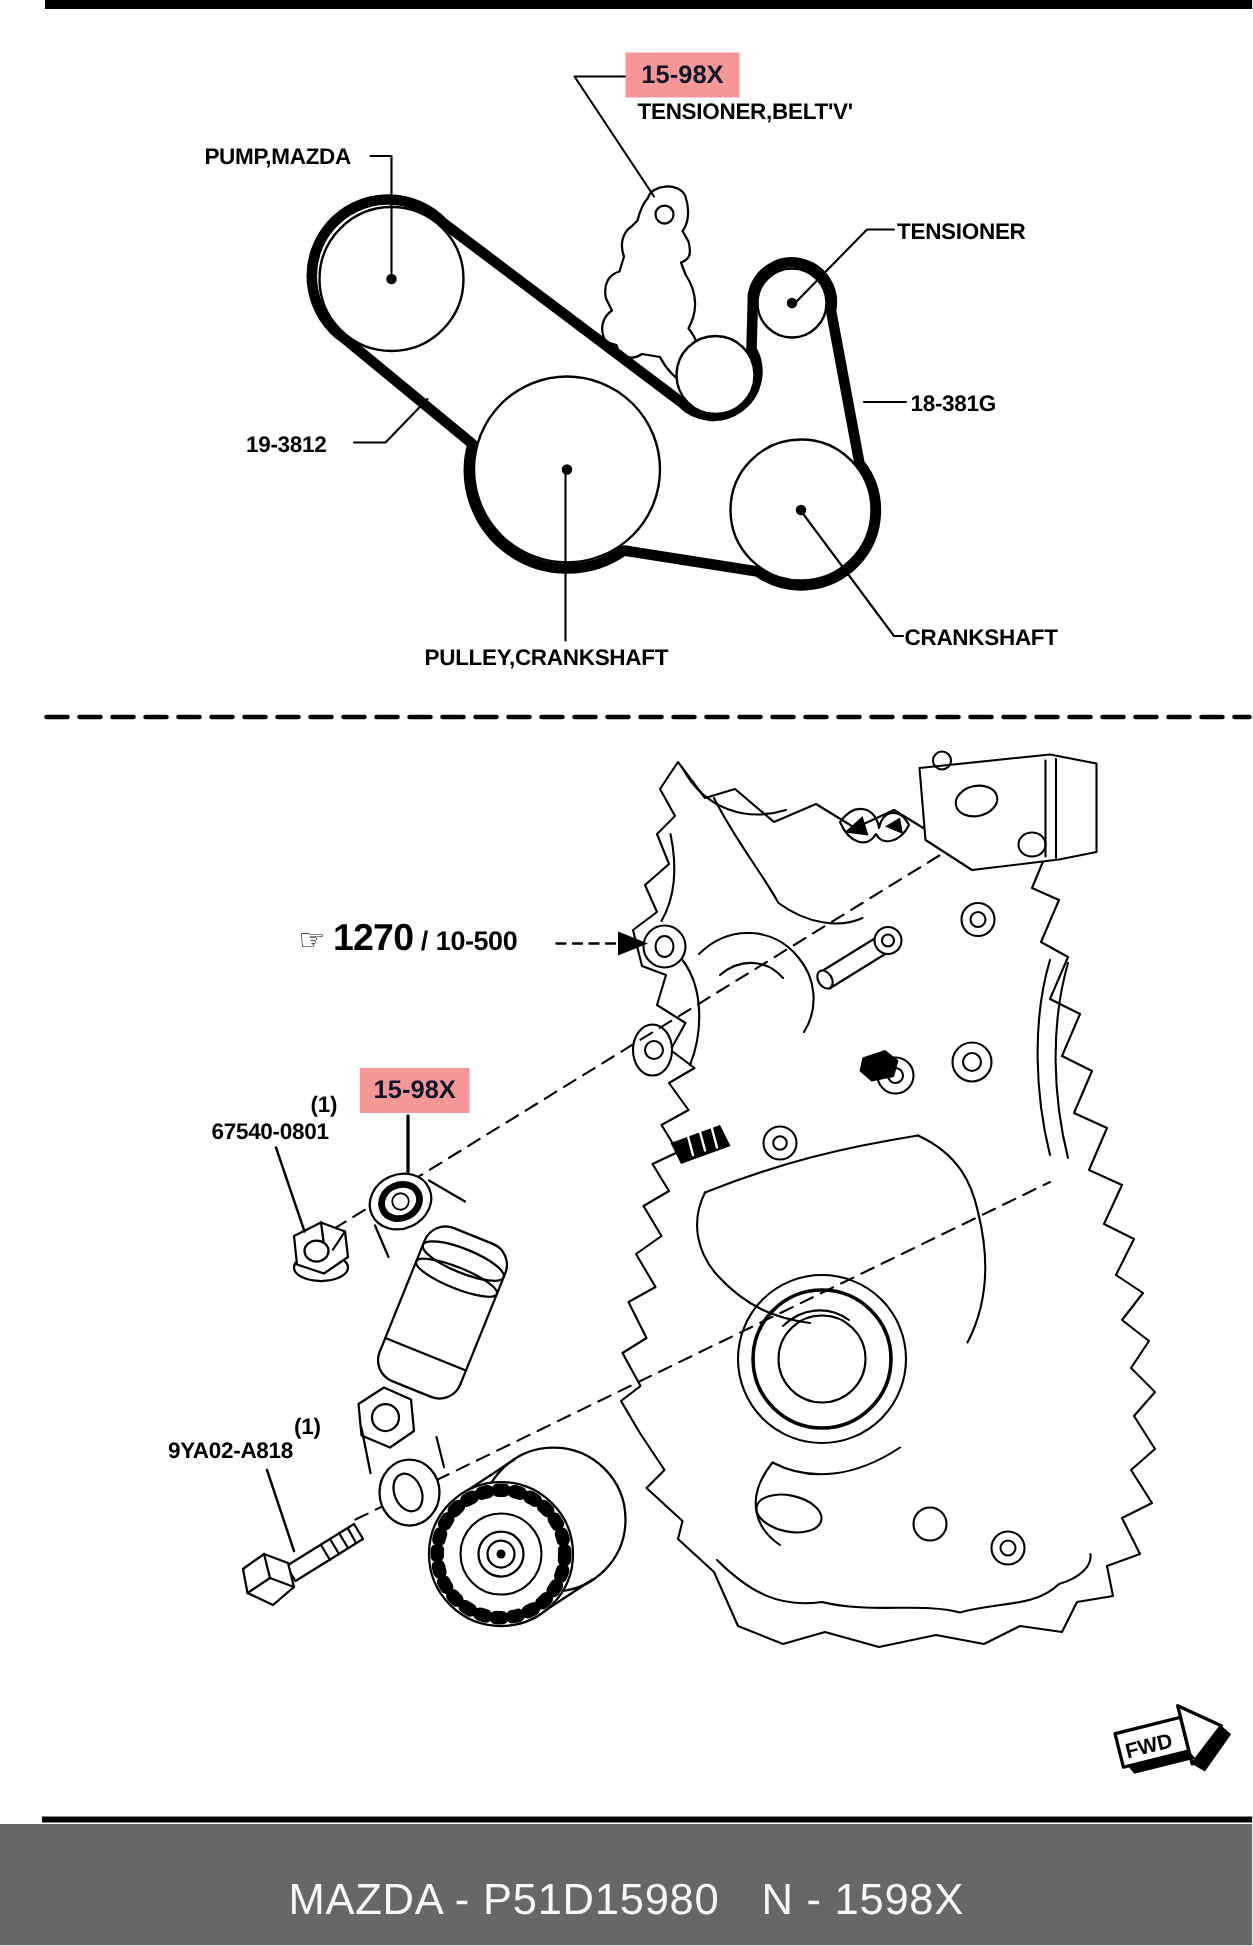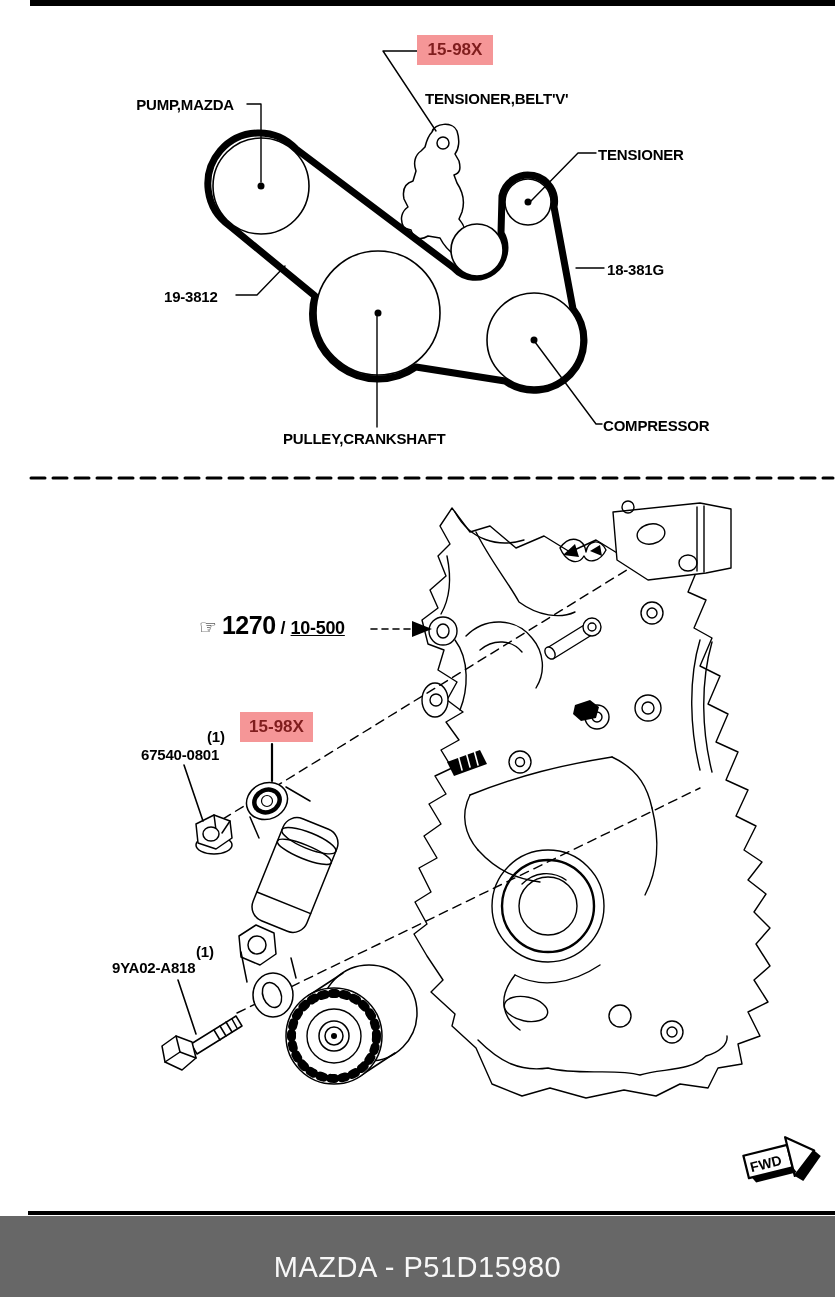--- a/index.html
+++ b/index.html
@@ -2,31 +2,31 @@
 <html><head>
 <meta charset="utf-8">
 <style>
   html,body{margin:0;padding:0;background:#fff;}
   #stage{position:relative;width:835px;height:1297px;background:#fff;overflow:hidden;
          font-family:"Liberation Sans",sans-serif;}
   #art{position:absolute;left:0;top:0;z-index:1;}
   .lbl{position:absolute;z-index:2;font:bold 15px "Liberation Sans",sans-serif;
        letter-spacing:-0.2px;white-space:nowrap;color:#000;}
   .code-box{position:absolute;z-index:2;display:flex;align-items:center;justify-content:center;
-       background:#f59697;color:#7f1d1d;font:bold 17px "Liberation Sans",sans-serif;}
+       background:#f59697;color:#0f172a;font:bold 17px "Liberation Sans",sans-serif;}
   .topbar{position:absolute;left:30px;top:0;right:0;height:6px;background:#000;z-index:2;}
   .footline{position:absolute;left:28px;top:1211px;right:0;height:4px;background:#000;z-index:2;}
   .footer{position:absolute;left:0;top:1216px;width:835px;height:103px;background:#676767;z-index:2;
           display:flex;align-items:center;justify-content:center;gap:28px;
           color:#f8f8f8;font:29px "Liberation Sans",sans-serif;letter-spacing:0.5px;}
   .refrow{position:absolute;z-index:2;left:199px;top:611px;display:flex;align-items:baseline;gap:5px;color:#000;}
   .refrow .ricon{font-size:20px;}
   .refrow .rcode{font:bold 25px "Liberation Sans",sans-serif;letter-spacing:-0.5px;}
   .refrow .rsep{font:bold 18px "Liberation Sans",sans-serif;}
-  .refrow .rsec{font:bold 18px "Liberation Sans",sans-serif;letter-spacing:-0.3px;text-decoration:underline;}
+  .refrow .rsec{font:bold 18px "Liberation Sans",sans-serif;letter-spacing:-0.3px;}
 </style>
 </head>
 <body>
 
 <div id="stage">
 
   <div class="topbar"></div>
 
   <svg id="art" width="835" height="1297" viewBox="0 0 835 1297">
     <g stroke="#000" fill="none" stroke-linecap="round" stroke-linejoin="round">
@@ -225,41 +225,42 @@
         <polygon points="790,1179 815,1159 820,1166 797,1186" fill="#000" stroke="none"></polygon>
         <polygon points="748,1170 790,1170 793,1176 751,1176" fill="#000" stroke="none"></polygon>
         <text x="749" y="1165" font-family="Liberation Sans, sans-serif" font-size="14" font-weight="bold" fill="#000" stroke="none">FWD</text>
       </g>
     </g>
   </svg>
 
   <div class="lbl" style="left:100px;top:96px;width:134px;text-align:right;">PUMP,MAZDA</div>
 
   <div class="code-box" style="left:417px;top:35px;width:76px;height:30px;">15-98X</div>
-  <div class="lbl" style="left:425px;top:66px;margin-top:24px;">TENSIONER,BELT'V'</div>
+  <div class="lbl" style="left:425px;top:66px;">TENSIONER,BELT'V'</div>
 
   <div class="lbl" style="left:598px;top:146px;">TENSIONER</div>
   <div class="lbl" style="left:607px;top:261px;text-align:right;">18-381G</div>
   <div class="lbl" style="left:164px;top:288px;">19-3812</div>
   <div class="lbl" style="left:283px;top:430px;">PULLEY,CRANKSHAFT</div>
-  <div class="lbl" style="left:603px;top:417px;">COMPRESSOR</div>
+  <div class="lbl" style="left:603px;top:417px;">CRANKSHAFT</div>
 
   <div class="refrow">
     <span class="ricon">☞</span>
     <span class="rcode">1270</span>
     <span class="rsep">/</span>
     <span class="rsec">10-500</span>
   </div>
 
   <div class="code-box" style="left:240px;top:712px;width:73px;height:30px;">15-98X</div>
 
   <div class="lbl" style="left:207px;top:728px;">(1)</div>
   <div class="lbl" style="left:141px;top:746px;">67540-0801</div>
 
   <div class="lbl" style="left:196px;top:943px;">(1)</div>
   <div class="lbl" style="left:112px;top:959px;">9YA02-A818</div>
 
   <div class="footline"></div>
   <div class="footer">
     <span>MAZDA - P51D15980</span>
+    <span>N - 1598X</span>
   </div>
 
 </div>
 
 </body></html>

